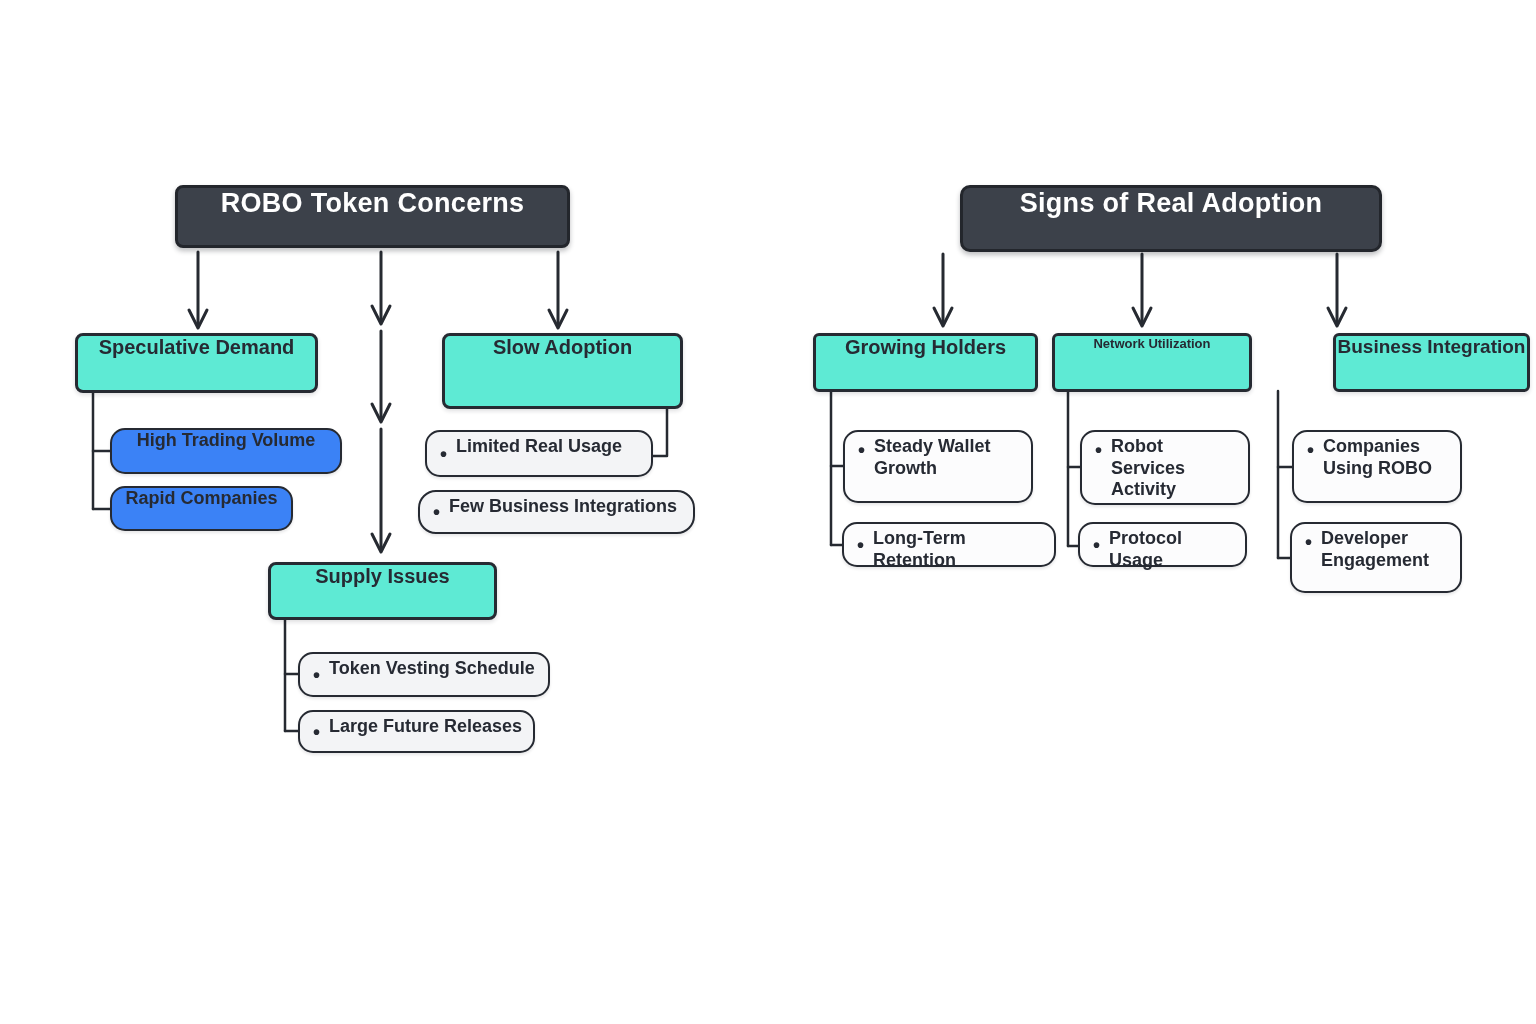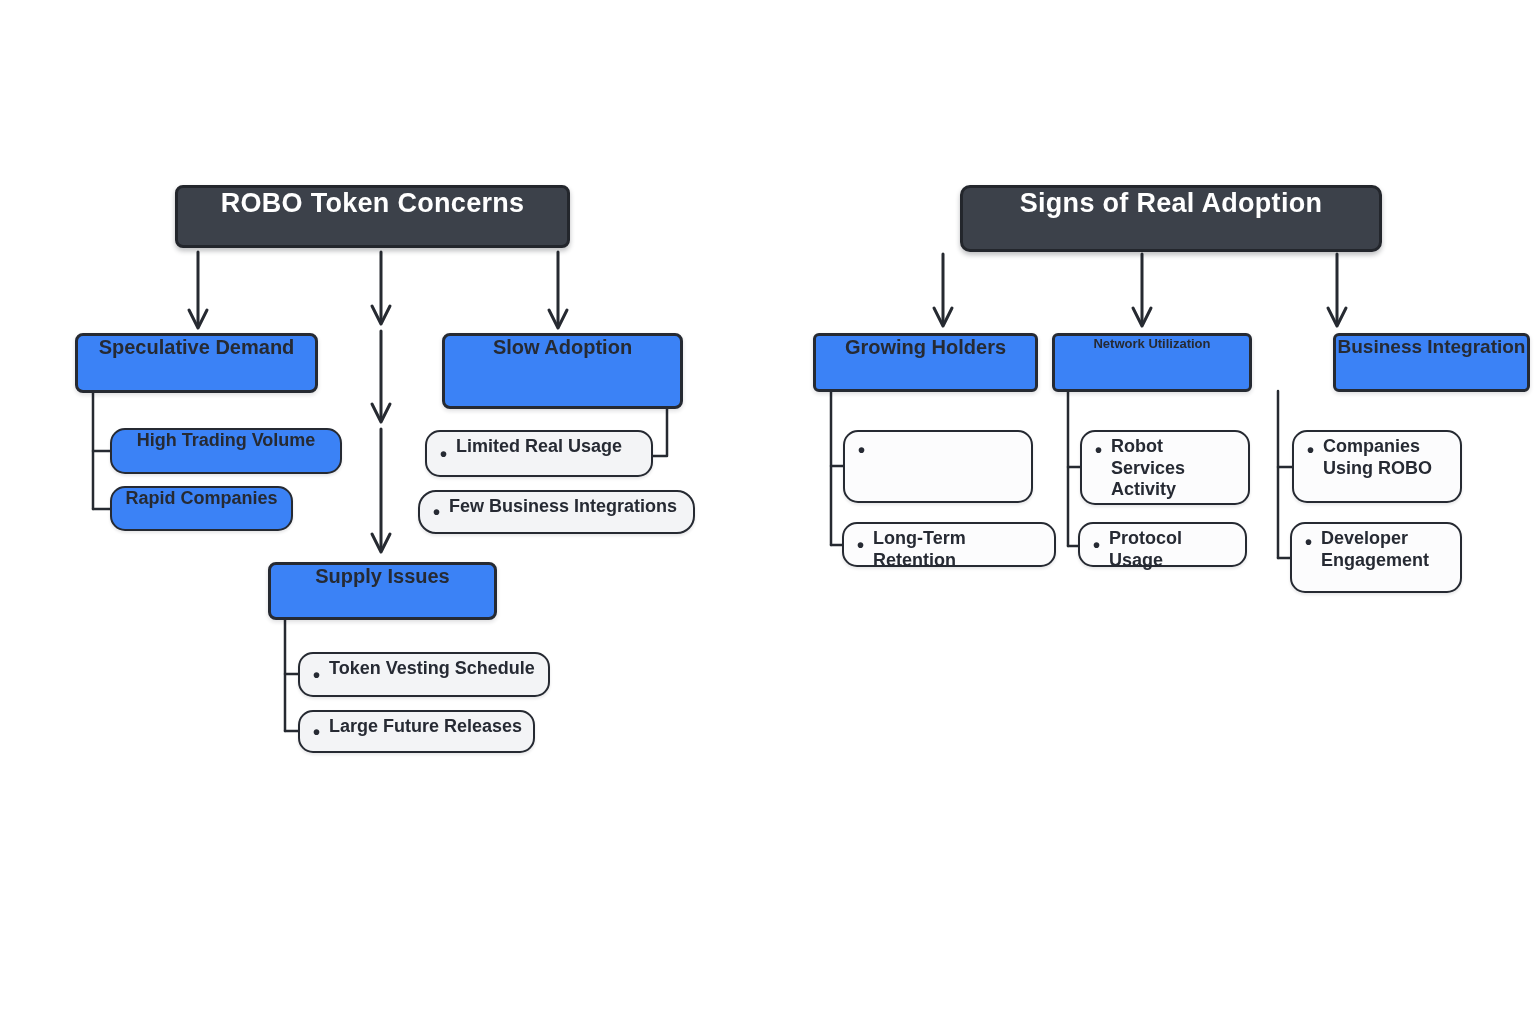--- a/index.html
+++ b/index.html
@@ -30,21 +30,21 @@
     color: #ffffff;
     font-weight: 700;
     font-size: 27px;
     letter-spacing: 0.3px;
     box-shadow: 0 3px 5px rgba(20,24,32,0.28);
   }
   .parent {
     border-radius: 8px;
     font-weight: 700;
     font-size: 20px;
-    background: #3b82f6;
+    background: #5eead4;
   }
   .sub {
     border-width: 2.5px;
     border-radius: 15px;
     font-weight: 600;
     font-size: 18px;
     line-height: 1.2;
     box-shadow: 0 2px 3px rgba(20,24,32,0.10);
   }
   .sub.plain { background: #3b82f6; }
@@ -175,20 +175,21 @@
   <section>
     <div class="box hdr" style="left:928px; top:185px; width:422px; height:67px; border-radius:10px;margin-left:32px;">
       <span class="lbl">Signs of Real Adoption</span>
     </div>
 
     <div class="box parent" style="left:813px; top:333px; width:225px; height:59px; border-radius:6px;">
       <span class="lbl">Growing Holders</span>
     </div>
     <div class="box sub bulleted white twolines" style="left:843px; top:430px; width:190px; height:73px;">
       <span class="bullet">•</span>
+      <span class="lbl">Steady Wallet Growth</span>
     </div>
     <div class="box sub bulleted white" style="left:842px; top:522px; width:214px; height:45px;">
       <span class="bullet">•</span>
       <span class="lbl">Long-Term Retention</span>
     </div>
 
     <div class="box parent" style="left:1052px; top:333px; width:200px; height:59px; border-radius:6px; font-size:13px;">
       <span class="lbl">Network Utilization</span>
     </div>
     <div class="box sub bulleted white twolines" style="left:1080px; top:430px; width:170px; height:75px;">

